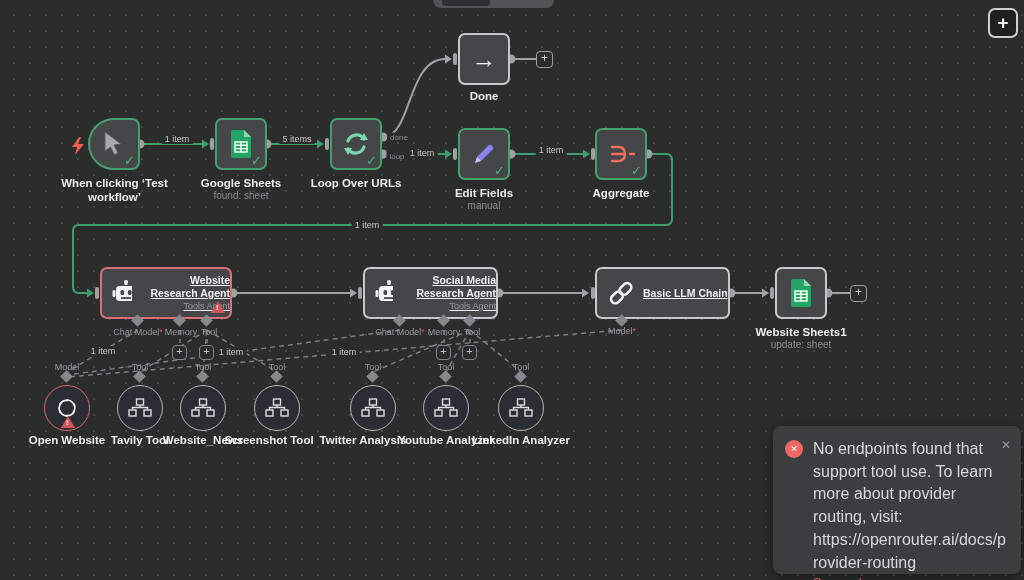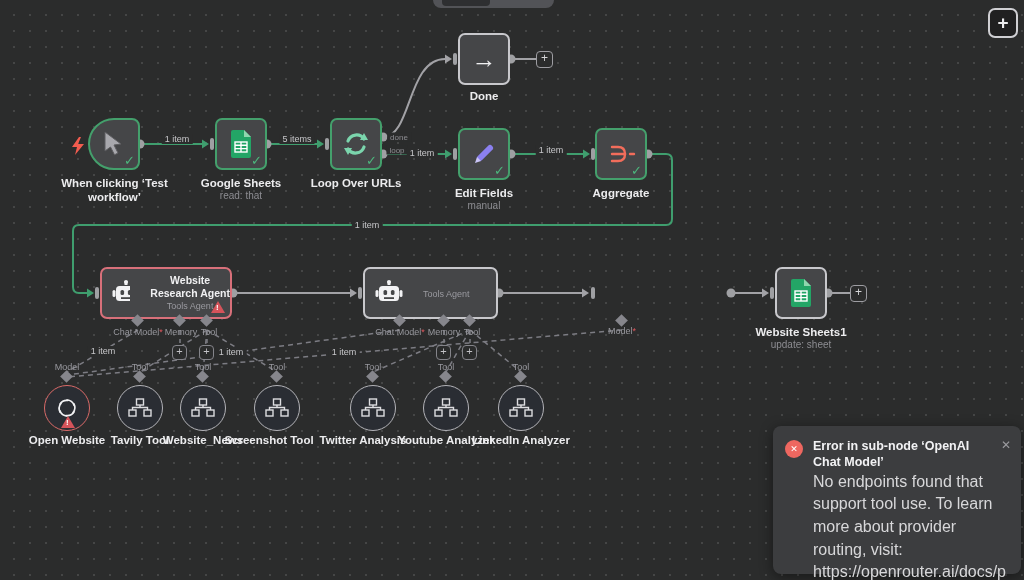--- a/index.html
+++ b/index.html
@@ -15,21 +15,21 @@
   
   .node{position:absolute;width:52px;height:52px;background:#454648;border:2px solid #c8c8cc;
         border-radius:7px;display:flex;align-items:center;justify-content:center;}
   .node.green{border-color:#44a06c;}
   .node.salmon{border-color:#d8707a;}
   .node.trigger{border-radius:26px 8px 8px 26px;}
   .node.wide{width:132px;justify-content:flex-start;padding-left:10px;}
   .check{position:absolute;right:3px;bottom:0px;color:#4cb77d;font-size:13px;font-weight:bold;}
   .nlabel{position:absolute;text-align:center;color:#ececee;font-size:11.5px;font-weight:bold;line-height:1.25;}
   .nsub{position:absolute;text-align:center;color:#8d8d92;font-size:10px;}
-  .agent-text{margin-left:20px;color:#f0f0f2;font-size:10.5px;font-weight:bold;line-height:1.2;text-align:center;}
+  .agent-text{margin-left:8px;color:#f0f0f2;font-size:10.5px;font-weight:bold;line-height:1.2;text-align:right;text-decoration:underline;}
   .agent-sub{color:#9a9aa0;font-size:9px;font-weight:normal;margin-top:2px;}
   .warn{position:absolute;width:0;height:0;border-left:7px solid transparent;border-right:7px solid transparent;
         border-bottom:12px solid #d5535a;}
   .warn span{position:absolute;left:-2px;top:2px;color:#fff;font-size:8px;font-weight:bold;}
   
   .circle{position:absolute;width:46px;height:46px;border-radius:50%;background:#2a2d33;
           border:1.5px solid #b3b3b8;display:flex;align-items:center;justify-content:center;}
   .circle.err{border-color:#d96a68;}
   .clabel{position:absolute;text-align:center;color:#ececee;font-size:11.5px;font-weight:bold;white-space:nowrap;}
   
@@ -140,21 +140,21 @@
   </svg>
 
   <div class="topbar">
     <div class="topbar-inner"></div>
   </div>
   <div class="addbtn">+</div>
 
   <span class="elabel" style="left:177px;top:139px">1 item</span>
   <span class="elabel" style="left:297px;top:139px">5 items</span>
   <span class="elabel tiny" style="left:399px;top:137px">done</span>
-  <span class="elabel tiny" style="left:397px;top:150px">loop</span>
+  <span class="elabel tiny" style="left:397px;top:156px">loop</span>
   <span class="elabel" style="left:422px;top:153px">1 item</span>
   <span class="elabel" style="left:551px;top:150px">1 item</span>
   <span class="elabel" style="left:367px;top:225px">1 item</span>
   <span class="elabel" style="left:103px;top:351px">1 item</span>
   <span class="elabel" style="left:231px;top:352px">1 item</span>
   <span class="elabel" style="left:344px;top:352px">1 item</span>
 
   <svg class="layer" style="left:70px;top:137px" width="16" height="18">
     <polygon points="9,0 2,10 7,10 5,18 14,7 8,7 11,0" fill="#f25c4f"></polygon>
   </svg>
@@ -171,21 +171,21 @@
       <path d="M2 3 Q2 1 4 1 H15 L22 8 V27 Q22 29 20 29 H4 Q2 29 2 27 Z" fill="#23a566"></path>
       <path d="M15 1 L22 8 H15 Z" fill="#8fd6ae"></path>
       <g stroke="#ffffff" stroke-width="1.4" fill="none">
         <rect x="6" y="13" width="12" height="10"></rect>
         <path d="M6 16.3 H18 M6 19.6 H18 M12 13 V23"></path>
       </g>
     </svg>
     <span class="check">✓</span>
   </div>
   <div class="nlabel" style="left:171px;top:176px;width:140px">Google Sheets</div>
-  <div class="nsub" style="left:171px;top:190px;width:140px">read: that</div>
+  <div class="nsub" style="left:171px;top:190px;width:140px">found: sheet</div>
 
   <div class="node green" style="left:330px;top:118px">
     <svg width="30" height="30">
       <g stroke="#7bd5ad" stroke-width="3.2" fill="none" stroke-linecap="round">
         <path d="M7 12 A9 9 0 0 1 23 10"></path>
         <path d="M23 18 A9 9 0 0 1 7 20"></path>
       </g>
       <polygon points="23,4 27,11 19,11" fill="#7bd5ad"></polygon>
       <polygon points="7,26 3,19 11,19" fill="#7bd5ad"></polygon>
     </svg>
@@ -259,32 +259,44 @@
           <circle cx="14" cy="2" r="2"></circle>
         <rect x="4" y="6" width="20" height="15" rx="3.5"></rect>
         <rect x="0.5" y="10" width="3" height="7" rx="1.5"></rect>
           <rect x="24.5" y="10" width="3" height="7" rx="1.5"></rect>
       </g>
       <rect x="8.5" y="10" width="3.6" height="5" rx="1.6" fill="#454648"></rect>
       <rect x="15.9" y="10" width="3.6" height="5" rx="1.6" fill="#454648"></rect>
       <rect x="9" y="17.2" width="10" height="1.8" fill="#454648"></rect>
     </svg>
     <div class="agent-text">
+      <div>Social Media Research Agent</div>
       <div class="agent-sub">Tools Agent</div>
     </div>
   </div>
   <div class="diamond" style="left:395px;top:316px"></div>
   <div class="diamond" style="left:439px;top:316px"></div>
   <div class="diamond" style="left:465px;top:316px"></div>
   <div class="plabel" style="left:400px;top:327px"><span>Chat Model</span><span class="req">*</span></div>
   <div class="plabel" style="left:444px;top:327px"><span>Memory</span></div>
   <div class="plabel" style="left:472px;top:327px"><span>Tool</span></div>
   <div class="miniplus" style="left:436px;top:345px">+</div>
   <div class="miniplus" style="left:462px;top:345px">+</div>
 
+  <div class="node wide" style="left:595px;top:267px;width:135px">
+    <svg width="28" height="28">
+      <g transform="rotate(-45 14 14)" stroke="#f2f2f4" stroke-width="2.6" fill="none">
+        <rect x="1.5" y="10" width="13" height="8.5" rx="4.2"></rect>
+        <rect x="13.5" y="10" width="13" height="8.5" rx="4.2"></rect>
+      </g>
+    </svg>
+    <div class="agent-text">
+      <div>Basic LLM Chain</div>
+    </div>
+  </div>
   <div class="diamond" style="left:617px;top:316px"></div>
   <div class="plabel" style="left:622px;top:326px"><span>Model</span><span class="req">*</span></div>
 
   <div class="node" style="left:775px;top:267px">
     <svg width="24" height="30">
       <path d="M2 3 Q2 1 4 1 H15 L22 8 V27 Q22 29 20 29 H4 Q2 29 2 27 Z" fill="#23a566"></path>
       <path d="M15 1 L22 8 H15 Z" fill="#8fd6ae"></path>
       <g stroke="#ffffff" stroke-width="1.4" fill="none">
         <rect x="6" y="13" width="12" height="10"></rect>
         <path d="M6 16.3 H18 M6 19.6 H18 M12 13 V23"></path>
@@ -394,18 +406,17 @@
         <rect x="16" y="12" width="7" height="6"></rect>
         <path d="M12 7 V9.5 M4.5 12 V9.5 H19.5 V12"></path>
       </g>
     </svg>
   </div>
   <div class="clabel" style="left:461px;top:434px;width:120px">LinkedIn Analyzer</div>
 
   <div class="toast">
     <div class="toast-icon">✕</div>
     <div class="toast-close">✕</div>
-    <div class="toast-title">Error in sub-node ‘OpenAI Chat Model’</div>
     <div class="toast-msg">No endpoints found that support tool use. To learn more about provider routing, visit: https://openrouter.ai/docs/provider-routing</div>
     <div class="toast-action">Open node</div>
   </div>
 
 </div>
 
 </body></html>

